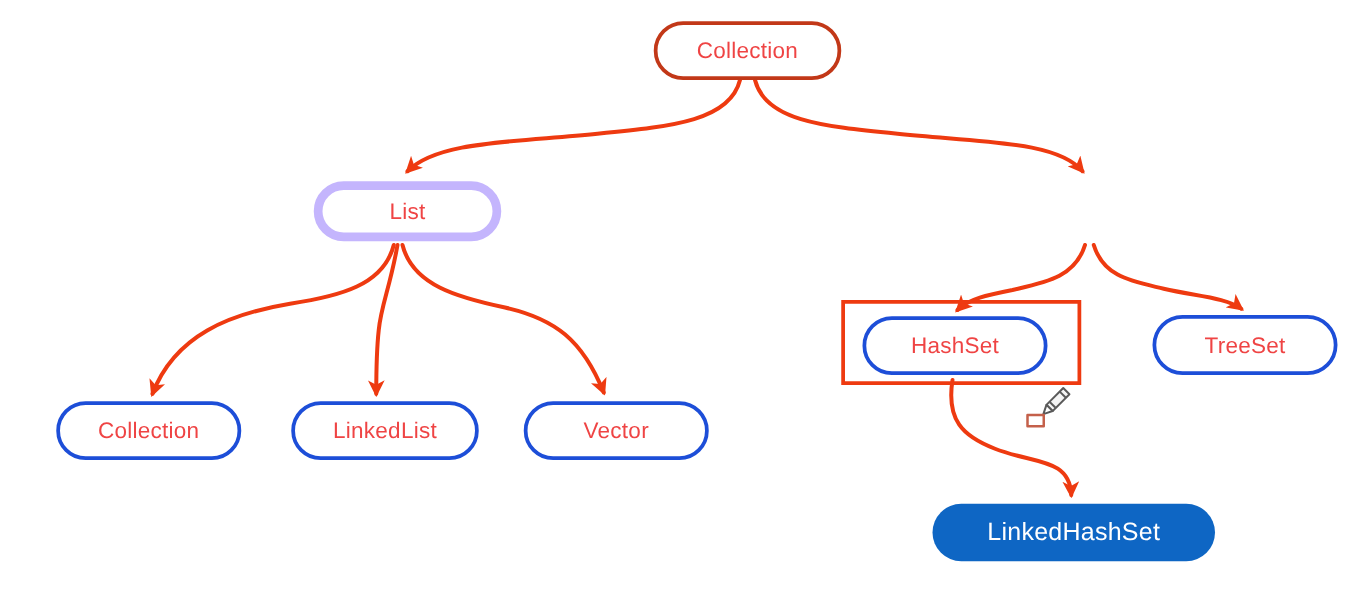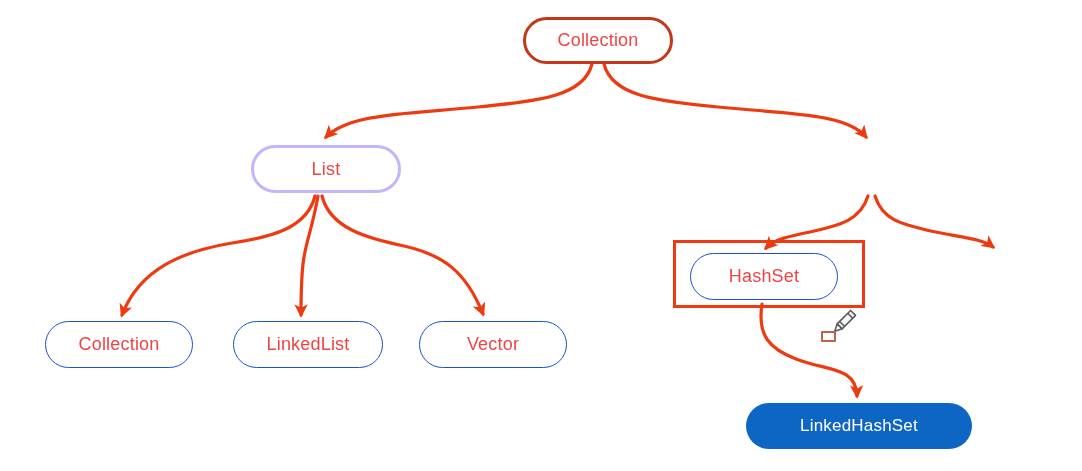--- a/index.html
+++ b/index.html
@@ -28,27 +28,27 @@
     align-items: center;
     justify-content: center;
     border-radius: 24px;
     background: #ffffff;
     font-size: 18px;
     color: #ef4444;
     letter-spacing: 0.2px;
     white-space: nowrap;
   }
   .node.root    { border: 3px solid #c23818; }
-  .node.branch  { border: 3px solid #c4b5fd; }
-  .node.leaf    { border: 1px solid #1d4ed8; }
+  .node.branch  { border: 7px solid #c4b5fd; }
+  .node.leaf    { border: 3px solid #1d4ed8; }
   .node.filled  {
     border: none;
     background: #0e66c4;
     color: #ffffff;
-    font-size: 17px;
+    font-size: 20px;
     border-radius: 23px;
   }
   .highlight-rect {
     position: absolute;
     box-sizing: border-box;
     border: 3px solid #ee3a10;
     background: transparent;
   }
   .pencil-cursor {
     position: absolute;
@@ -107,20 +107,23 @@
   <div class="node leaf" style="left:233px; top:321px; width:150px; height:47px;">
     <span>LinkedList</span>
   </div>
 
   <div class="highlight-rect" style="left:673px; top:240px; width:192px; height:68px;"></div>
 
   <div class="node leaf" style="left:690px; top:253px; width:148px; height:47px;">
     <span>HashSet</span>
   </div>
 
+  <div class="node leaf" style="left:922px; top:252px; width:148px; height:48px;">
+    <span>TreeSet</span>
+  </div>
 
   <div class="node filled" style="left:746px; top:403px; width:226px; height:46px;">
     <span>LinkedHashSet</span>
   </div>
 
   <div class="pencil-cursor" style="left:826px; top:300px;">
     <svg width="40" height="40" viewBox="0 0 40 40">
       <g transform="rotate(-45 20 20)" stroke="#5a5a5a" stroke-width="1.6" fill="#f5f5f5" stroke-linejoin="round">
         <path d="M11 16.5 L30 16.5 L30 23.5 L11 23.5 Z"></path>
         <path d="M11 16.5 L4 20 L11 23.5 Z" fill="#ffffff"></path>

